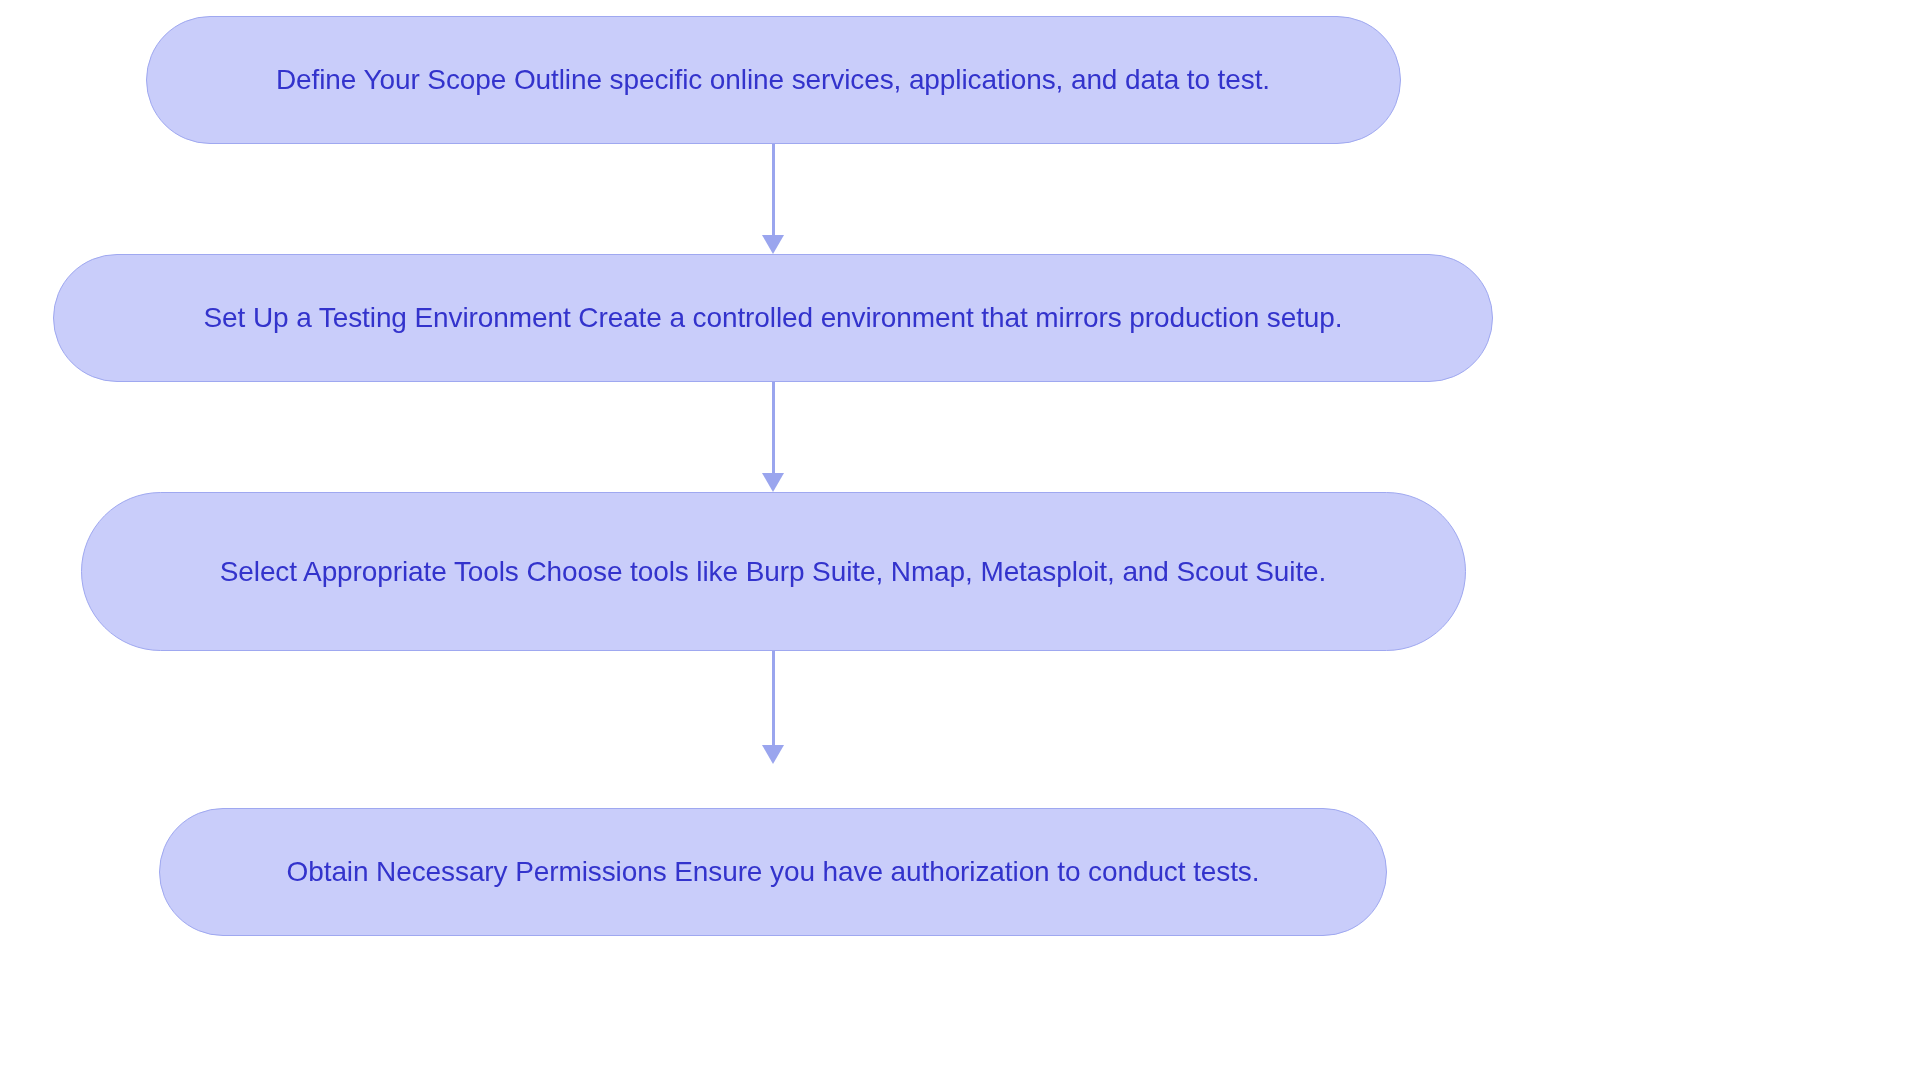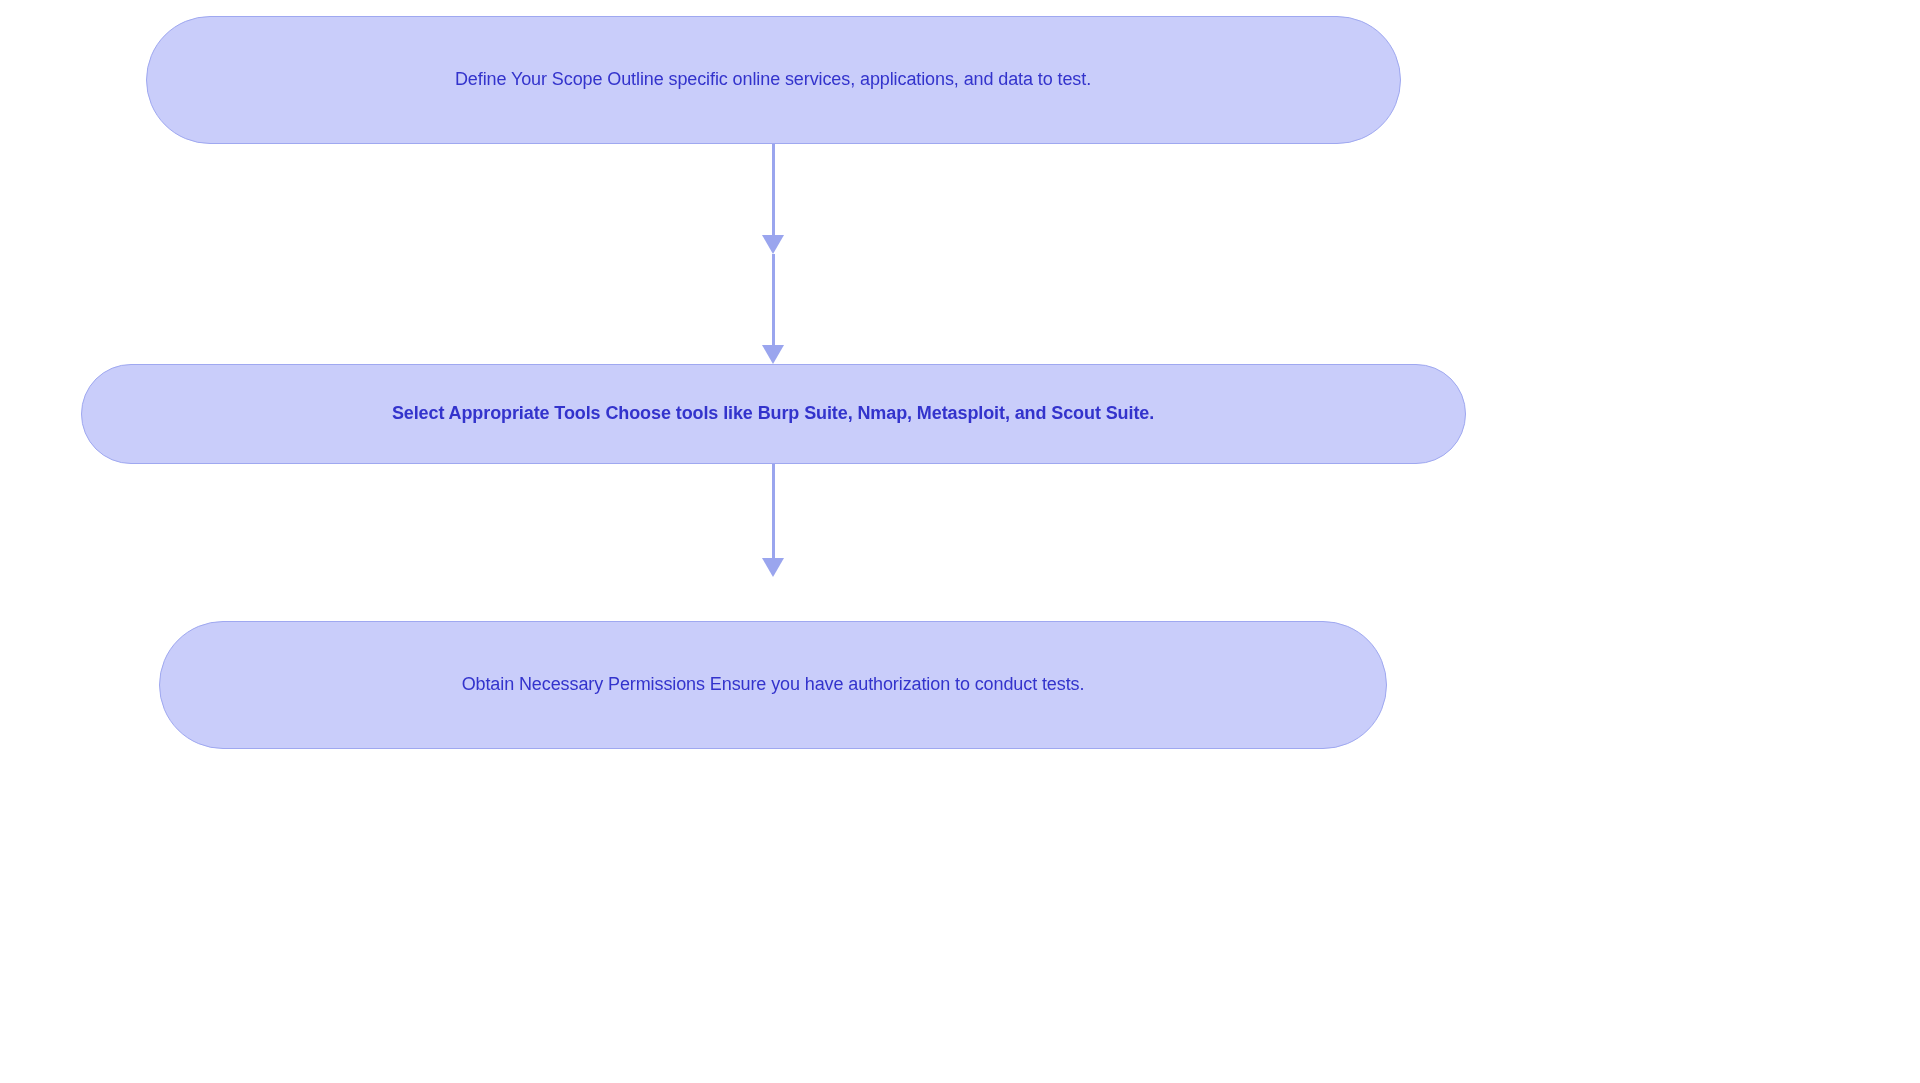--- a/index.html
+++ b/index.html
@@ -30,30 +30,30 @@
   .node {
     box-sizing: border-box;
     background: #c9cdfa;
     border: 1.6px solid #9fa8f0;
     border-radius: 9999px;
     color: #3333cc;
     display: flex;
     align-items: center;
     justify-content: center;
     text-align: center;
-    font-size: 18px;
+    font-size: 28px;
     font-weight: 400;
     letter-spacing: -0.1px;
     line-height: 1.2;
     white-space: nowrap;
     padding: 0 26px;
   }
   .node-1 { width: 1255px; height: 128px; }
   .node-2 { width: 1440px; height: 128px; }
-  .node-3 { width: 1385px; height: 100px; font-weight: bold; }
+  .node-3 { width: 1385px; height: 159px; }
   .node-4 { width: 1228px; height: 128px; margin-top: 44px; }
 
   .connector {
     width: 18px;
     position: relative;
     display: flex;
     flex-direction: column;
     align-items: center;
   }
   .conn-1 { height: 110px; }
@@ -102,20 +102,23 @@
 
       <div class="stage">
         <div class="node node-1">Define Your Scope Outline specific online services, applications, and data to test.</div>
       </div>
 
       <div class="connector conn-1">
         <div class="conn-line"></div>
         <div class="conn-head"></div>
       </div>
 
+      <div class="stage">
+        <div class="node node-2">Set Up a Testing Environment Create a controlled environment that mirrors production setup.</div>
+      </div>
 
       <div class="connector conn-2">
         <div class="conn-line"></div>
         <div class="conn-head"></div>
       </div>
 
       <div class="stage">
         <div class="node node-3">Select Appropriate Tools Choose tools like Burp Suite, Nmap, Metasploit, and Scout Suite.</div>
       </div>
 

